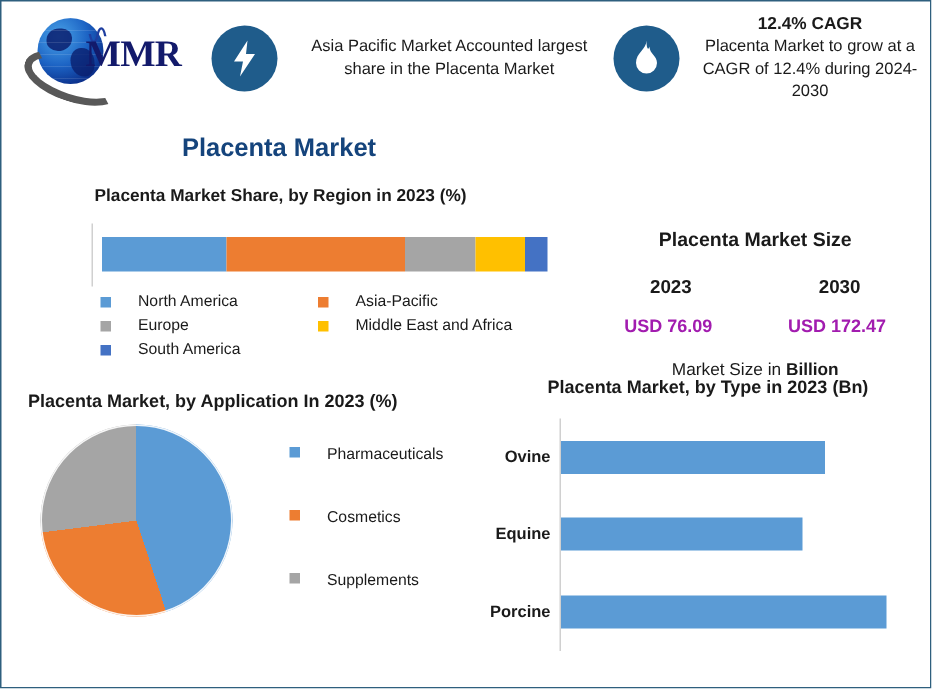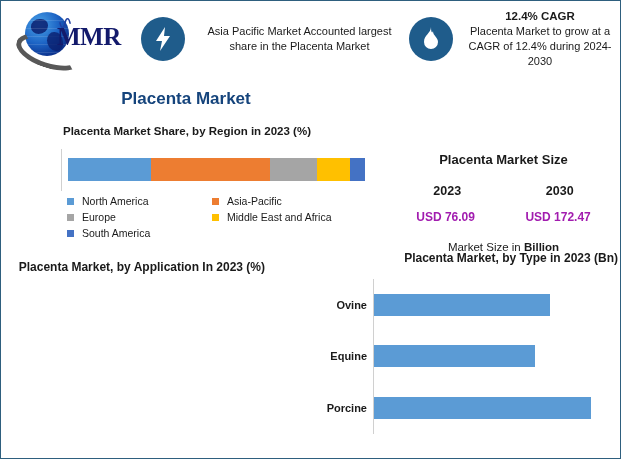--- a/index.html
+++ b/index.html
@@ -183,21 +183,21 @@
   .region-legend {
     margin-top: 2px;
     margin-left: 58px;
     display: flex;
     flex-wrap: wrap;
     width: 290px;
   }
   .legend-item {
     display: flex;
     align-items: center;
-    gap: 8px;
+    gap: 18px;
     width: 145px;
     font-size: 10.5px;
     color: #1a1a1a;
     line-height: 16px;
     text-align: center;
   }
   .legend-swatch {
     width: 7px; height: 7px;
     flex: 0 0 7px;
   }
@@ -279,21 +279,21 @@
   
   .type-panel {
     position: absolute;
     left: 325px; top: 250px;
     width: 292px;
   }
   .type-title {
     font-size: 12px;
     font-weight: bold;
     color: #1a1a1a;
-    text-align: right;
+    text-align: center;
     margin-bottom: 14px;
   }
   .type-plot {
     position: relative;
     margin-left: 47px;
     height: 155px;
     border-left: 1px solid #d0d0d0;
     box-sizing: border-box;
   }
   .type-row {
@@ -404,20 +404,37 @@
       <span>USD 76.09</span>
       <span>USD 172.47</span>
     </div>
     <div class="size-foot">
       <span>Market Size in </span><b>Billion</b>
     </div>
   </div>
 
   <div class="pie-panel">
     <div class="pie-title">Placenta Market, by Application In 2023 (%)</div>
+    <div class="pie-row">
+      <div class="pie" id="app-pie" style="background: conic-gradient(rgb(91, 155, 213) 0deg, rgb(91, 155, 213) 162deg, rgb(237, 125, 49) 162deg, rgb(237, 125, 49) 262.8deg, rgb(165, 165, 165) 262.8deg, rgb(165, 165, 165) 360deg); box-shadow: rgba(255, 255, 255, 0.9) 0px 0px 0px 1px inset;"></div>
+      <div class="pie-legend" id="app-legend">
+          <div class="legend-item">
+            <span class="legend-swatch" style="background: rgb(91, 155, 213);"></span>
+            <span>Pharmaceuticals</span>
+          </div>
+          <div class="legend-item">
+            <span class="legend-swatch" style="background: rgb(237, 125, 49);"></span>
+            <span>Cosmetics</span>
+          </div>
+          <div class="legend-item">
+            <span class="legend-swatch" style="background: rgb(165, 165, 165);"></span>
+            <span>Supplements</span>
+          </div>
+        </div>
+    </div>
   </div>
 
   <div class="type-panel">
     <div class="type-title">Placenta Market, by Type in 2023 (Bn)</div>
     <div class="type-plot" id="type-plot">
         <div class="type-row">
           <div class="type-label">Ovine</div>
           <div class="type-bar" style="width: 72.09%; background: rgb(91, 155, 213);"></div>
         </div>
         <div class="type-row">

